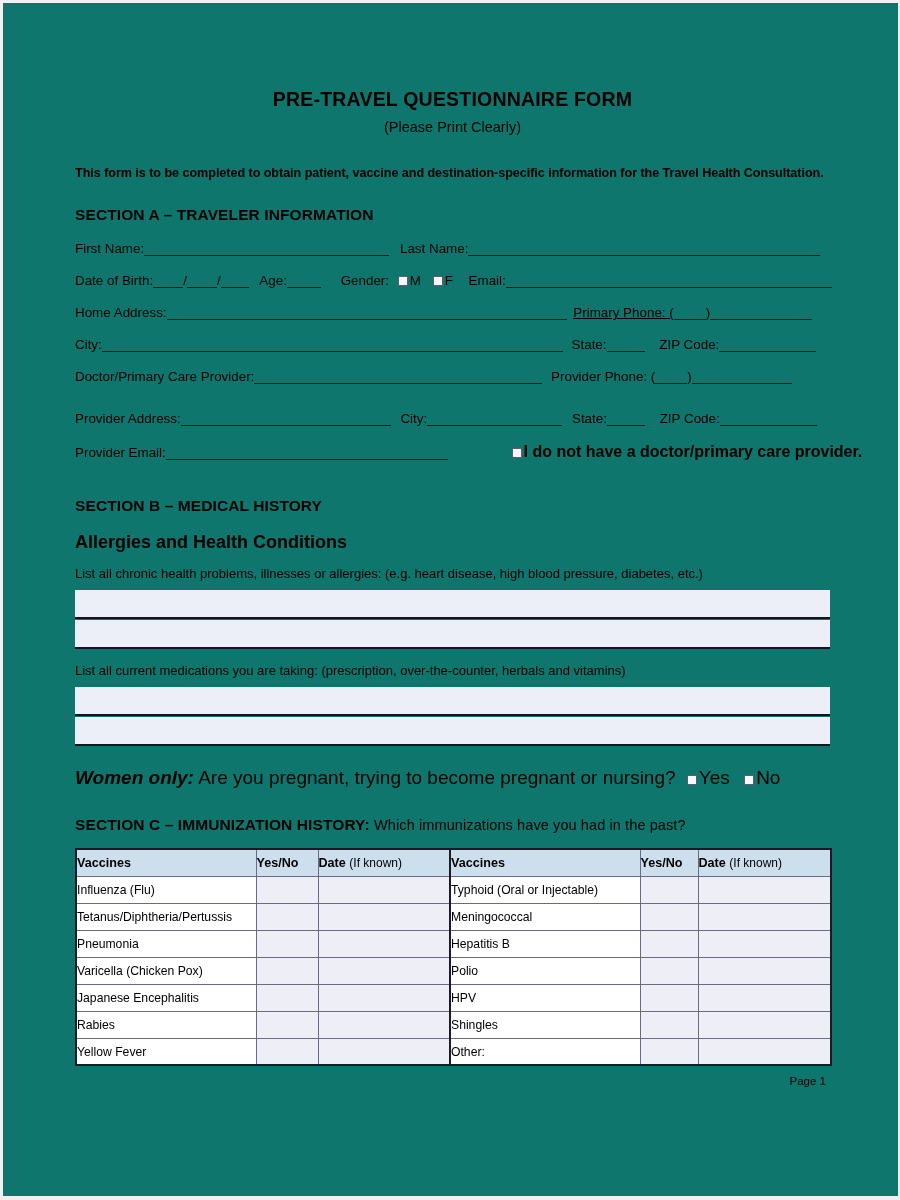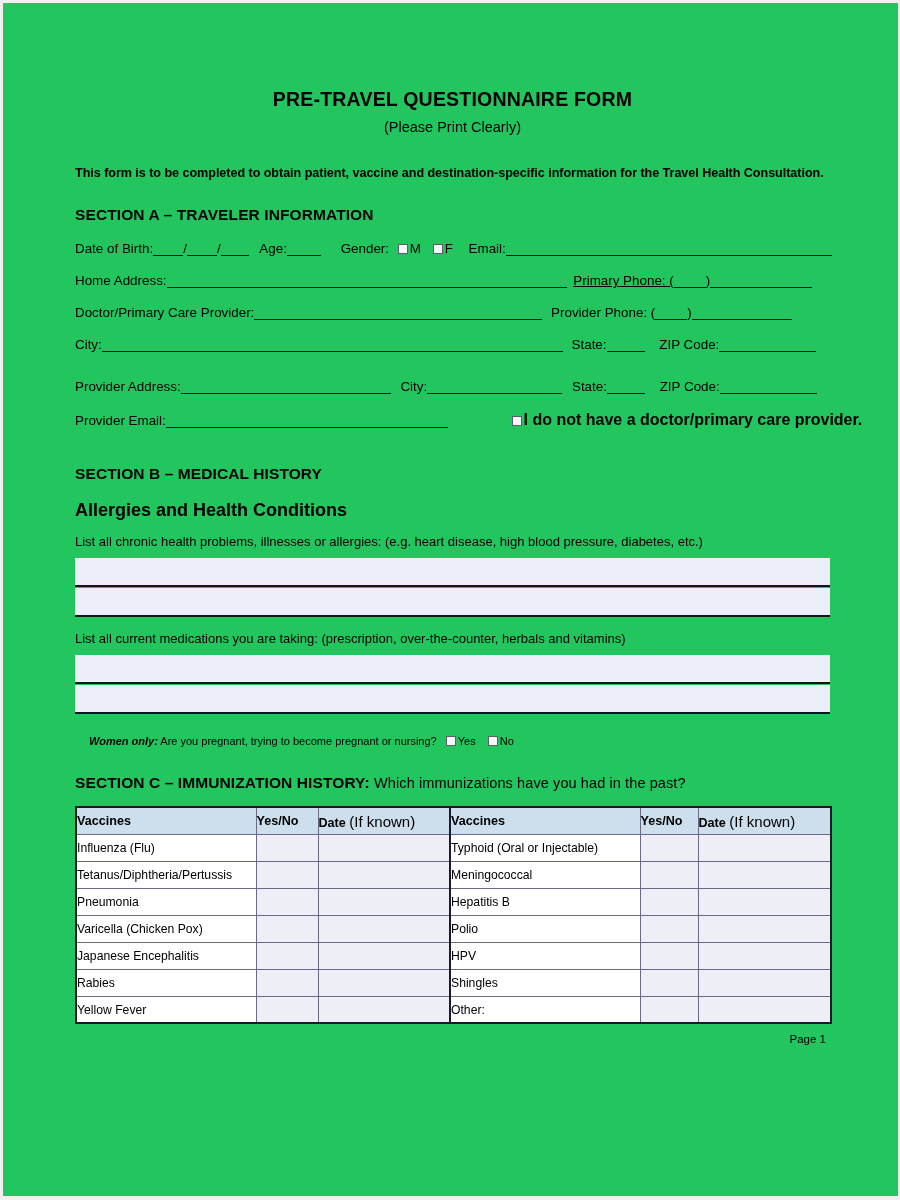--- a/index.html
+++ b/index.html
@@ -13,21 +13,21 @@
     font-family: "Liberation Sans", sans-serif;
     color: #000000;
     position: relative;
     overflow: hidden;
   }
   .page {
     position: absolute;
     left: 0; top: 0;
     width: 900px;
     height: 1200px;
-    background: #22c55e;
+    background: #0f766e;
     box-sizing: border-box;
     border-left: 3px solid #f1f1f1;
     border-top: 3px solid #f1f1f1;
     border-right: 2px solid #ededed;
     border-bottom: 4px solid #f0f0f0;
   }
   .inner {
     position: absolute;
     left: 72px;
     top: 0;
@@ -128,21 +128,21 @@
     height: 27px;
     text-align: left;
     vertical-align: middle;
     box-sizing: border-box;
   }
   table.vax th {
     background: #cddfed;
     font-weight: bold;
     font-size: 12.6px;
   }
-  table.vax th .lt { font-weight: normal; font-size: 15px; }
+  table.vax th .lt { font-weight: normal; font-size: 12px; }
   table.vax td.name { background: #ffffff; }
   table.vax td.blank { background: #eeeef7; }
   table.vax .divider { border-left: 2.4px solid #1a1a28; }
   table.vax tr.head th { border-top: 2.4px solid #1a1a28; border-bottom: 1.4px solid #6a6a86;}
   table.vax tr.last td { border-bottom: 2.4px solid #1a1a28; }
   table.vax th:first-child, table.vax td:first-child { border-left: 2.2px solid #1a1a28; }
   table.vax th:last-child, table.vax td:last-child { border-right: 2.2px solid #1a1a28; }
 
   .page-num {
     text-align: right;
@@ -158,20 +158,26 @@
   <div class="inner">
 
     <div class="title">PRE-TRAVEL QUESTIONNAIRE FORM</div>
     <div class="subtitle">(Please Print Clearly)</div>
     <div class="intro">This form is to be completed to obtain patient, vaccine and destination-specific information for the Travel Health Consultation.</div>
 
     <div class="section-head" style="margin-top:26px;">SECTION A – TRAVELER INFORMATION</div>
 
     <div style="margin-top:17px;">
 
+      <div class="frow" style="height:26px;">
+        <span class="shade" style="left:180px;top:-4px;width:210px;height:24px;"></span>
+        <span class="shade" style="left:455px;top:-4px;width:230px;height:24px;"></span>
+        <span class="lbl">First Name:</span><span class="fill" style="width:245px;"></span>
+        <span class="lbl" style="margin-left:7px;">Last Name:</span><span class="fill" style="width:352px;"></span>
+      </div>
 
       <div class="frow" style="height:26px;margin-top:6px;">
         <span class="shade" style="left:115px;top:-4px;width:66px;height:24px;"></span>
         <span class="shade" style="left:200px;top:-4px;width:62px;height:24px;"></span>
         <span class="shade" style="left:300px;top:-4px;width:78px;height:24px;"></span>
         <span class="shade" style="left:398px;top:-4px;width:90px;height:24px;"></span>
         <span class="lbl">Date of Birth:</span><span class="fill" style="width:30px;"></span><span>/</span><span class="fill" style="width:30px;"></span><span>/</span><span class="fill" style="width:28px;"></span>
         <span class="lbl" style="margin-left:7px;">Age:</span><span class="fill" style="width:34px;"></span>
         <span class="lbl" style="margin-left:16px;">Gender:</span>
         <span class="cb" style="margin-left:5px;"></span><span>M</span>
@@ -180,33 +186,33 @@
       </div>
 
       <div class="frow" style="height:26px;margin-top:6px;">
         <span class="shade" style="left:215px;top:-4px;width:250px;height:24px;"></span>
         <span class="shade" style="left:600px;top:-4px;width:60px;height:24px;"></span>
         <span class="lbl">Home Address:</span><span class="fill" style="width:400px;"></span>
         <span class="lbl" style="margin-left:3px;text-decoration:underline;">Primary Phone: (</span><span class="fill" style="width:32px;"></span><span>)</span><span class="fill" style="width:102px;"></span>
       </div>
 
       <div class="frow" style="height:26px;margin-top:6px;">
-        <span class="shade" style="left:285px;top:-4px;width:180px;height:24px;"></span>
-        <span class="shade" style="left:600px;top:-4px;width:62px;height:24px;"></span>
-        <span class="lbl">Doctor/Primary Care Provider:</span><span class="fill" style="width:288px;"></span>
-        <span class="lbl" style="margin-left:5px;">Provider Phone: (</span><span class="fill" style="width:32px;"></span><span>)</span><span class="fill" style="width:100px;"></span>
-      </div>
-
-      <div class="frow" style="height:26px;margin-top:6px;">
         <span class="shade" style="left:120px;top:-4px;width:250px;height:24px;"></span>
         <span class="shade" style="left:560px;top:-4px;width:60px;height:24px;"></span>
         <span class="shade" style="left:690px;top:-4px;width:66px;height:24px;"></span>
         <span class="lbl">City:</span><span class="fill" style="width:461px;"></span>
         <span class="lbl" style="margin-left:5px;">State:</span><span class="fill" style="width:38px;"></span>
         <span class="lbl" style="margin-left:11px;">ZIP Code:</span><span class="fill" style="width:97px;"></span>
+      </div>
+
+      <div class="frow" style="height:26px;margin-top:6px;">
+        <span class="shade" style="left:285px;top:-4px;width:180px;height:24px;"></span>
+        <span class="shade" style="left:600px;top:-4px;width:62px;height:24px;"></span>
+        <span class="lbl">Doctor/Primary Care Provider:</span><span class="fill" style="width:288px;"></span>
+        <span class="lbl" style="margin-left:5px;">Provider Phone: (</span><span class="fill" style="width:32px;"></span><span>)</span><span class="fill" style="width:100px;"></span>
       </div>
 
       <div class="frow" style="height:26px;margin-top:16px;">
         <span class="shade" style="left:195px;top:-4px;width:165px;height:24px;"></span>
         <span class="shade" style="left:560px;top:-4px;width:58px;height:24px;"></span>
         <span class="shade" style="left:690px;top:-4px;width:66px;height:24px;"></span>
         <span class="lbl">Provider Address:</span><span class="fill" style="width:210px;"></span>
         <span class="lbl" style="margin-left:6px;">City:</span><span class="fill" style="width:135px;"></span>
         <span class="lbl" style="margin-left:6px;">State:</span><span class="fill" style="width:38px;"></span>
         <span class="lbl" style="margin-left:11px;">ZIP Code:</span><span class="fill" style="width:97px;"></span>
@@ -230,21 +236,21 @@
       <div class="rule second"></div>
     </div>
 
     <div class="body-text" style="margin-top:14px;">List all current medications you are taking: (prescription, over-the-counter, herbals and vitamins)</div>
 
     <div class="rule-block" style="margin-top:9px;">
       <div class="rule"></div>
       <div class="rule second"></div>
     </div>
 
-    <div class="body-text" style="margin-top:21px;font-size:11px;margin-left:14px;">
+    <div class="body-text" style="margin-top:21px;font-size:19px;">
       <span style="font-weight:bold;font-style:italic;">Women only:</span>
       <span>Are you pregnant, trying to become pregnant or nursing?</span>
       <span class="cb" style="margin-left:6px;"></span><span>Yes</span>
       <span class="cb" style="margin-left:9px;"></span><span>No</span>
     </div>
 
     <div class="section-head" style="margin-top:27px;">
       <span>SECTION C – IMMUNIZATION HISTORY:</span>
       <span class="normal">Which immunizations have you had in the past?</span>
     </div>

